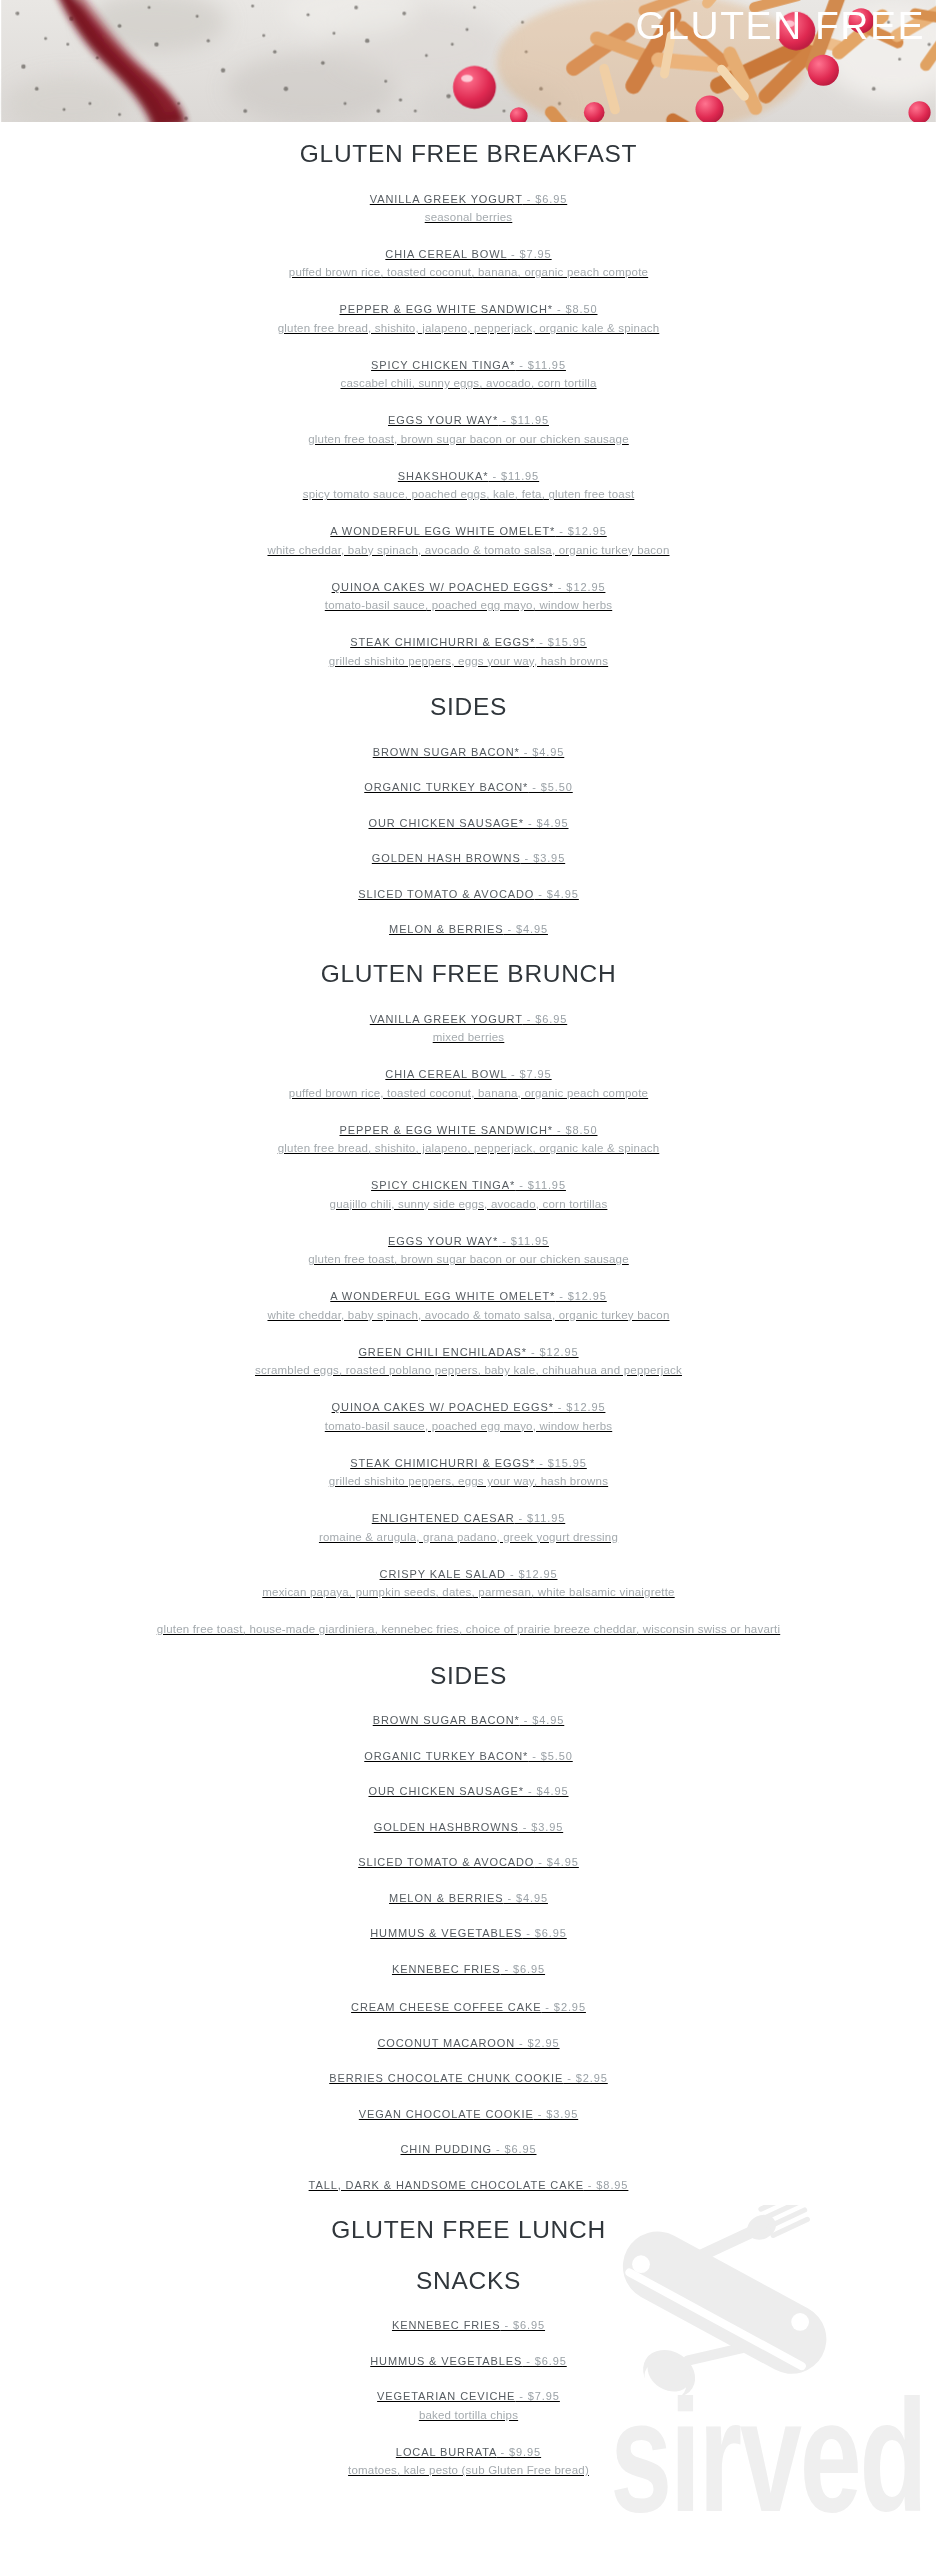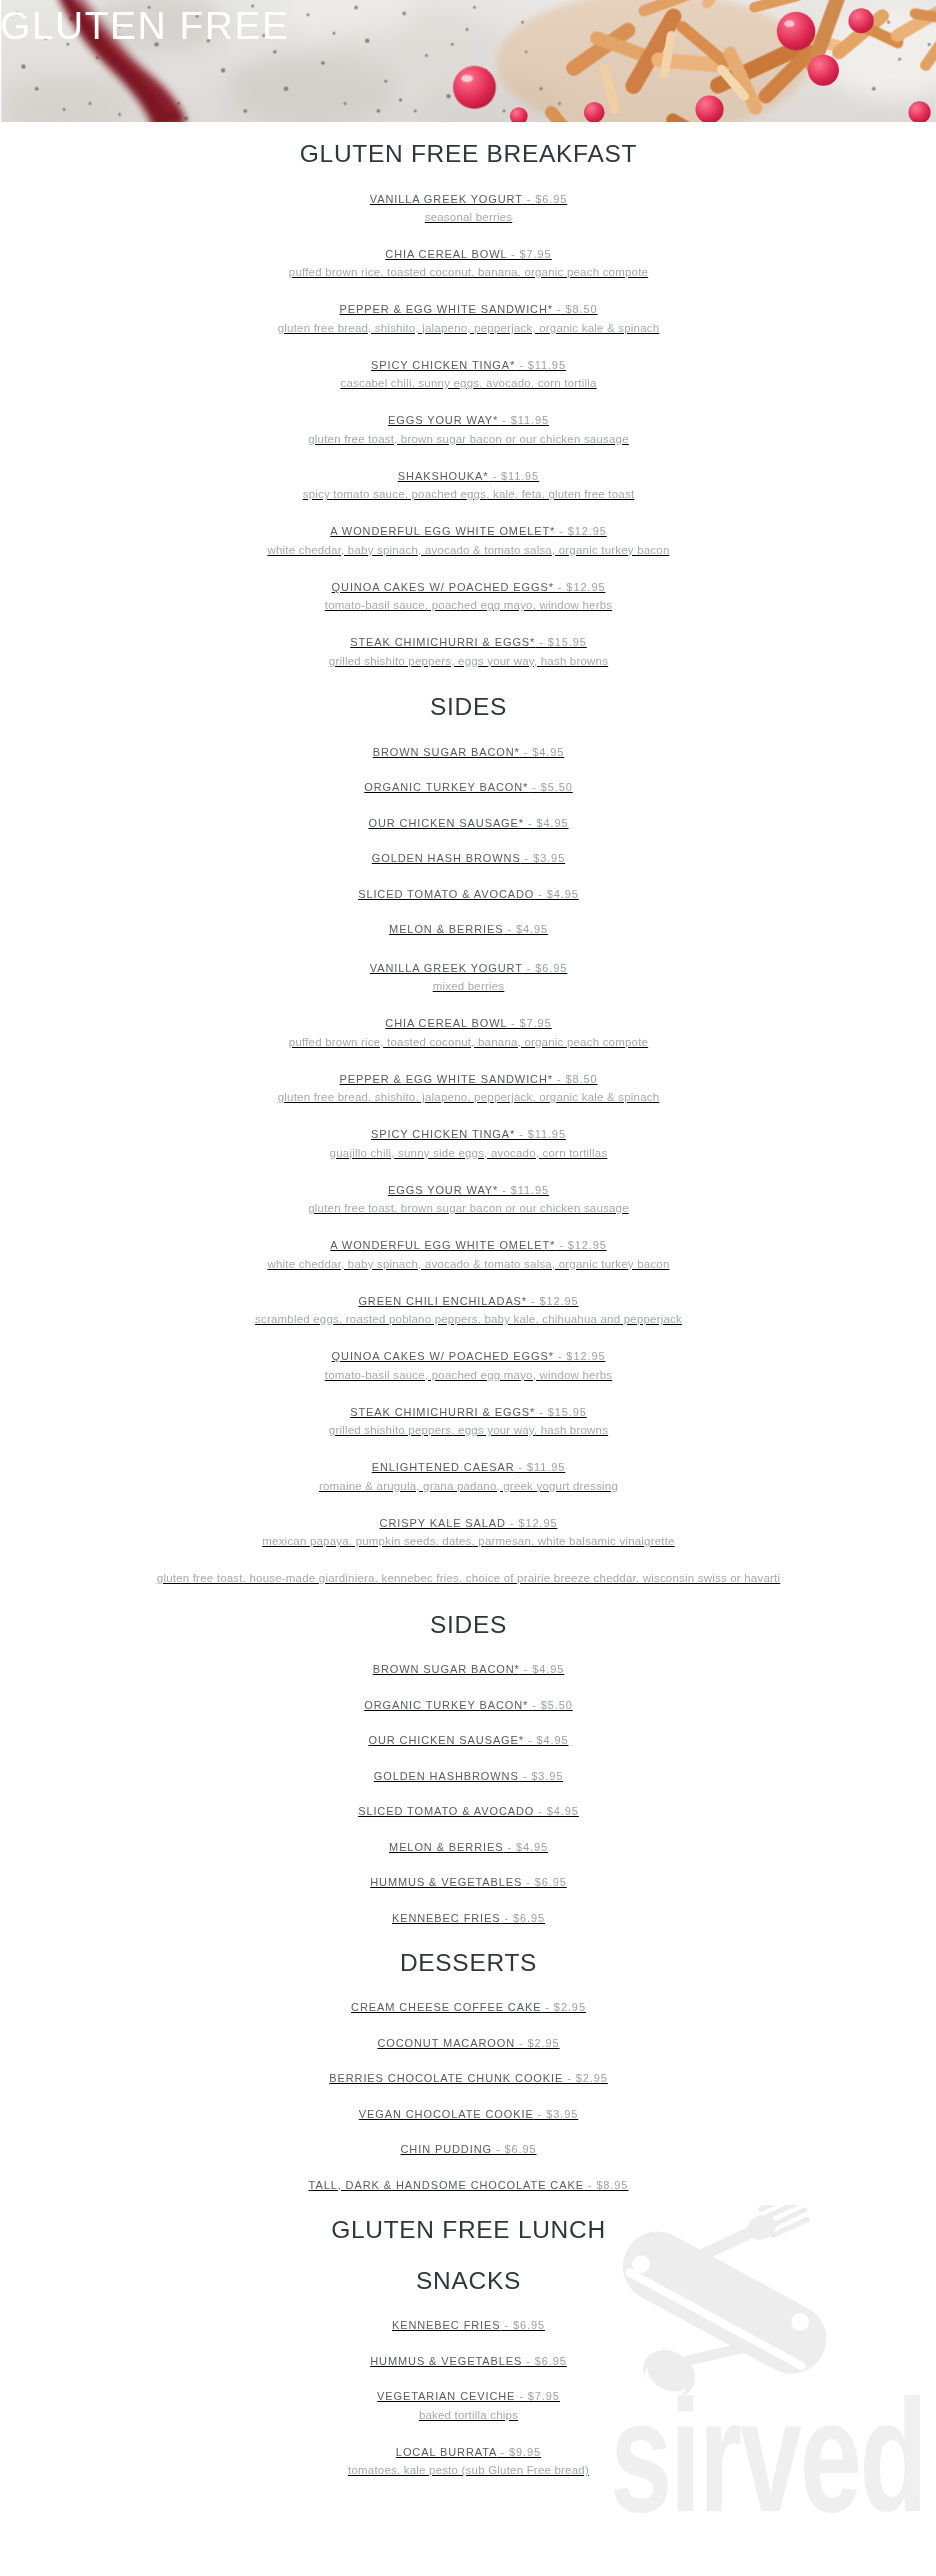--- a/index.html
+++ b/index.html
@@ -3,22 +3,22 @@
 <meta charset="utf-8">
 <style>
   html,body { margin:0; padding:0; background:#ffffff; }
   body { font-family:"Liberation Sans","DejaVu Sans",sans-serif; -webkit-font-smoothing:antialiased; }
   .page { position:relative; width:937px; min-height:2576px; margin:0 auto; background:#fff; overflow:hidden; }
 
   
   .hero { position:relative; height:122px; overflow:hidden; }
   .hero svg { position:absolute; left:0; top:0; display:block; }
   .hero-title {
-    position:absolute; left:0; right:0; top:3.7px; margin:0; z-index:2;
-    text-align:left; font-size:39px; font-weight:400; letter-spacing:1.5px;
+    position:absolute; left:0; right:12px; top:3.7px; margin:0; z-index:2;
+    text-align:right; font-size:39px; font-weight:400; letter-spacing:1.5px;
     color:var(--c-hero,#ffffff);
   }
 
   
   .menu { position:relative; z-index:1; text-align:center; padding:0 22px 10.4px; }
   .menu-section { margin-top:24px; }
   .menu-section:first-child { margin-top:18px; }
   .section-title {
     margin:0; font-size:24.5px; line-height:27px; font-weight:400;
     letter-spacing:0.7px; color:var(--c-title,#30363b);text-align:center;
@@ -272,20 +272,21 @@
           <div class="nm-line"><span class="nm">GOLDEN HASH BROWNS</span><span class="pr"> - $3.95</span></div>
         </div>
         <div class="item">
           <div class="nm-line"><span class="nm">SLICED TOMATO &amp; AVOCADO</span><span class="pr"> - $4.95</span></div>
         </div>
         <div class="item">
           <div class="nm-line"><span class="nm">MELON &amp; BERRIES</span><span class="pr"> - $4.95</span></div>
         </div>
       </section>
       <section class="menu-section">
+        <h2 class="section-title">GLUTEN FREE BRUNCH</h2>
         <div class="item first">
           <div class="nm-line"><span class="nm">VANILLA GREEK YOGURT</span><span class="pr"> - $6.95</span></div>
           <div class="desc">mixed berries</div>
         </div>
         <div class="item">
           <div class="nm-line"><span class="nm">CHIA CEREAL BOWL</span><span class="pr"> - $7.95</span></div>
           <div class="desc">puffed brown rice, toasted coconut, banana, organic peach compote</div>
         </div>
         <div class="item">
           <div class="nm-line"><span class="nm">PEPPER &amp; EGG WHITE SANDWICH*</span><span class="pr"> - $8.50</span></div>
@@ -348,21 +349,20 @@
           <div class="nm-line"><span class="nm">MELON &amp; BERRIES</span><span class="pr"> - $4.95</span></div>
         </div>
         <div class="item">
           <div class="nm-line"><span class="nm">HUMMUS &amp; VEGETABLES</span><span class="pr"> - $6.95</span></div>
         </div>
         <div class="item">
           <div class="nm-line"><span class="nm">KENNEBEC FRIES</span><span class="pr"> - $6.95</span></div>
         </div>
       </section>
       <section class="menu-section">
-        <h2 class="section-title">DESSERTS</h2>
         <div class="item first">
           <div class="nm-line"><span class="nm">CREAM CHEESE COFFEE CAKE</span><span class="pr"> - $2.95</span></div>
         </div>
         <div class="item">
           <div class="nm-line"><span class="nm">COCONUT MACAROON</span><span class="pr"> - $2.95</span></div>
         </div>
         <div class="item">
           <div class="nm-line"><span class="nm">BERRIES CHOCOLATE CHUNK COOKIE</span><span class="pr"> - $2.95</span></div>
         </div>
         <div class="item">

